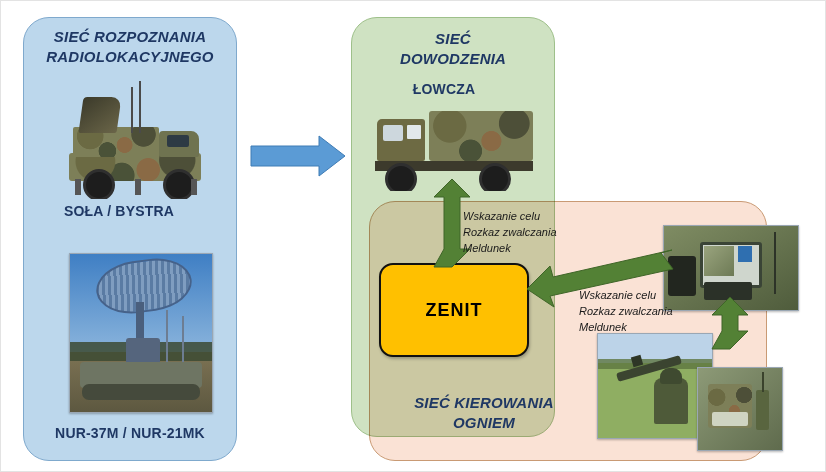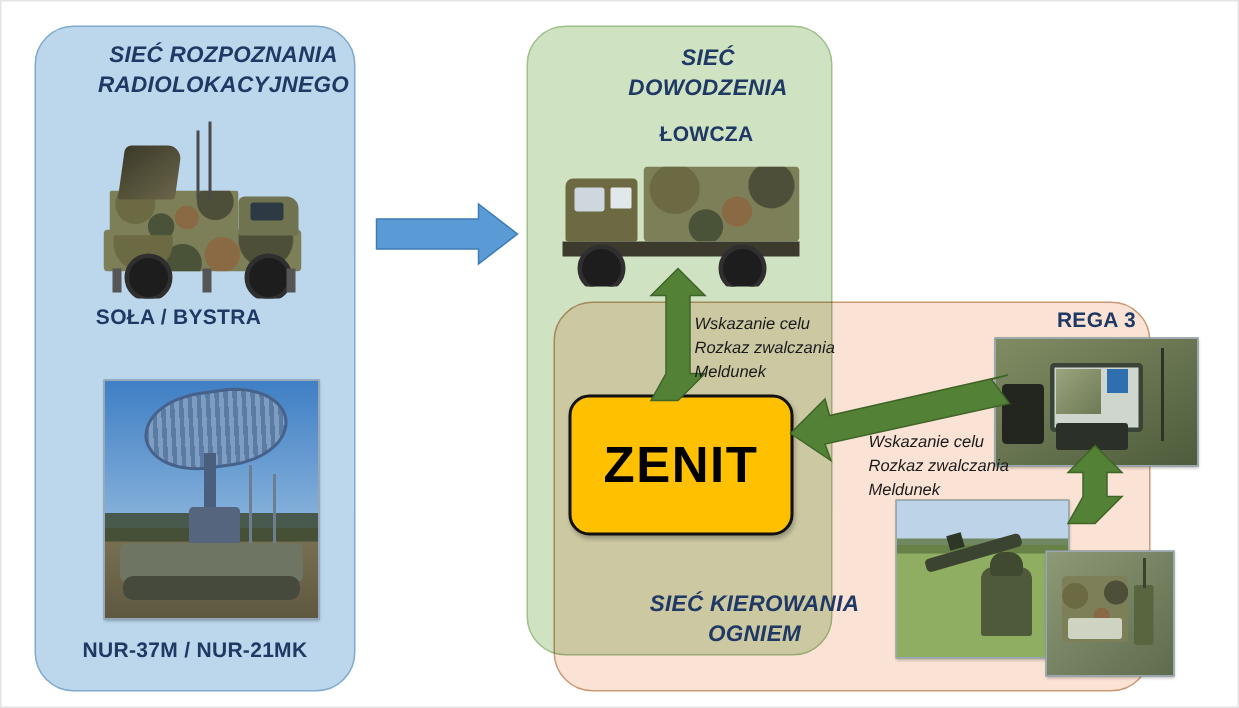--- a/index.html
+++ b/index.html
@@ -43,36 +43,35 @@
 
   
   .panel-title{
     position:absolute;
     text-align:center;
     font-style:italic;
     font-weight:bold;
     color:#1f3864;
     line-height:1.32;
     letter-spacing:.2px;
-    padding-left:19px;
   }
   #recon-title{left:22px;top:26px;width:214px;font-size:15px;}
   #command-title{left:350px;top:28px;width:204px;font-size:15px;}
   #fire-title{left:368px;top:392px;width:230px;font-size:15px;}
 
   
   .sub-label{
     position:absolute;
     text-align:center;
     font-weight:bold;
     color:#1f3864;
     font-size:14px;
     letter-spacing:.2px;
   }
-  #lowcza-label{left:368px;top:80px;width:204px;}
+  #lowcza-label{left:341px;top:80px;width:204px;}
   #sola-label{left:22px;top:202px;width:192px;}
   #nur-label{left:22px;top:424px;width:214px;}
   #rega3-label{left:660px;top:204px;width:140px;}
   #rega4-label{left:660px;top:344px;width:140px;}
 
   
   .flow-label{
     position:absolute;
     font-style:italic;
     font-size:11px;
@@ -88,21 +87,21 @@
   #zenit-box{
     position:absolute;
     left:378px;top:262px;width:146px;height:90px;
     background:#ffc000;
     border:2.5px solid #111111;
     border-radius:14px;
     display:flex;align-items:center;justify-content:center;
     box-shadow:1px 2px 3px rgba(0,0,0,.25);
   }
   #zenit-label{
-    font-weight:bold;font-size:34px;color:#000000;letter-spacing:1px;
+    font-weight:bold;font-size:18px;color:#000000;letter-spacing:1px;
   }
 
   
   #arrows{position:absolute;left:0;top:0;width:826px;height:472px;pointer-events:none;}
 
   
   .photo{position:absolute;overflow:hidden;}
   .framed{border:1px solid #9aa7b4;box-shadow:0 1px 2px rgba(0,0,0,.28);}
 
   
@@ -233,21 +232,20 @@
   <div class="panel-title" id="recon-title" style="white-space:pre-line;">SIEĆ ROZPOZNANIA
 RADIOLOKACYJNEGO</div>
   <div class="panel-title" id="command-title" style="white-space:pre-line;">SIEĆ
 DOWODZENIA</div>
   <div class="panel-title" id="fire-title" style="white-space:pre-line;">SIEĆ KIEROWANIA
 OGNIEM</div>
 
   <div class="sub-label" id="lowcza-label">ŁOWCZA</div>
   <div class="sub-label" id="sola-label">SOŁA / BYSTRA</div>
   <div class="sub-label" id="nur-label">NUR-37M / NUR-21MK</div>
-  <div class="sub-label" id="rega3-label">REGA 3</div>
 
   <div class="flow-label" id="flow-center">Wskazanie celu
 Rozkaz zwalczania
 Meldunek</div>
   <div class="flow-label" id="flow-right">Wskazanie celu
 Rozkaz zwalczania
 Meldunek</div>
 
 </div>
 

